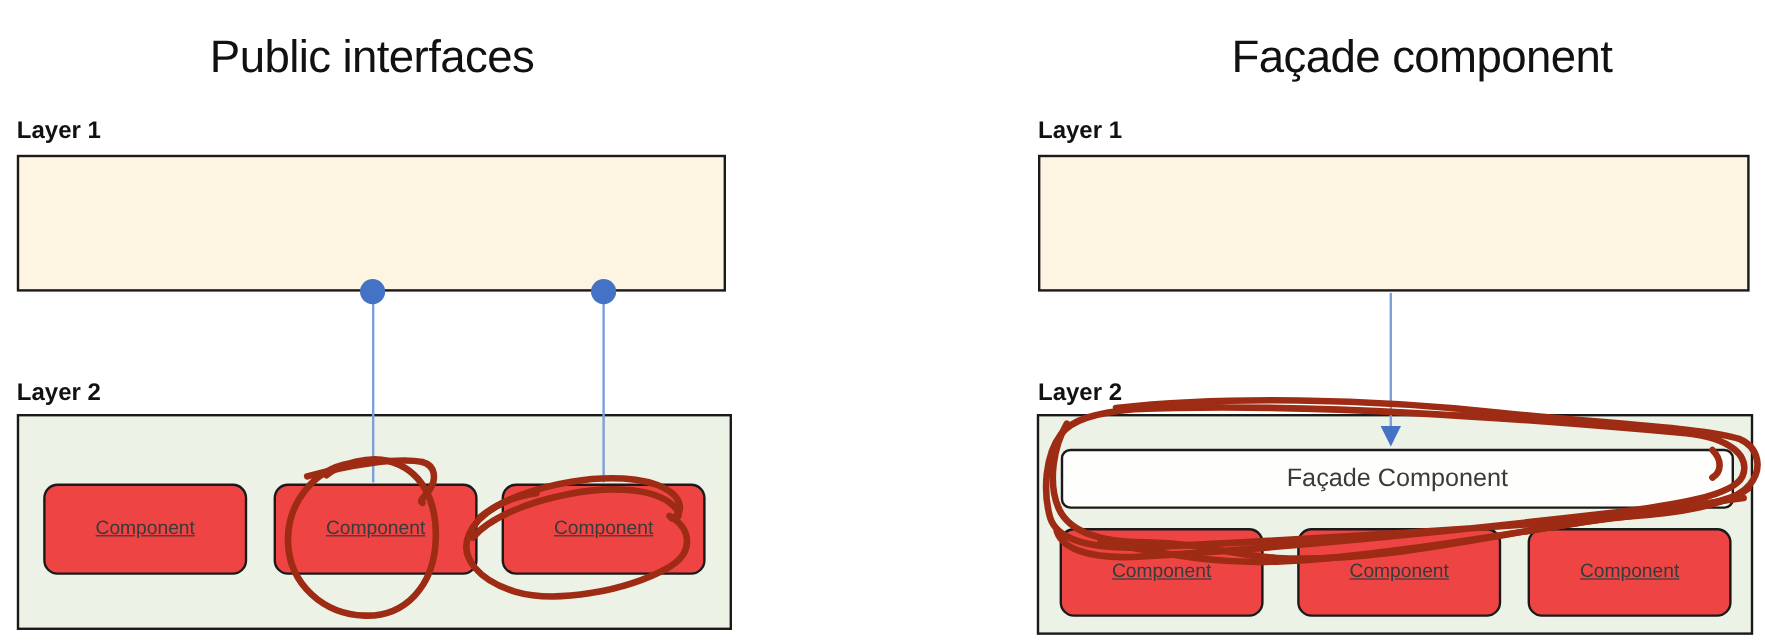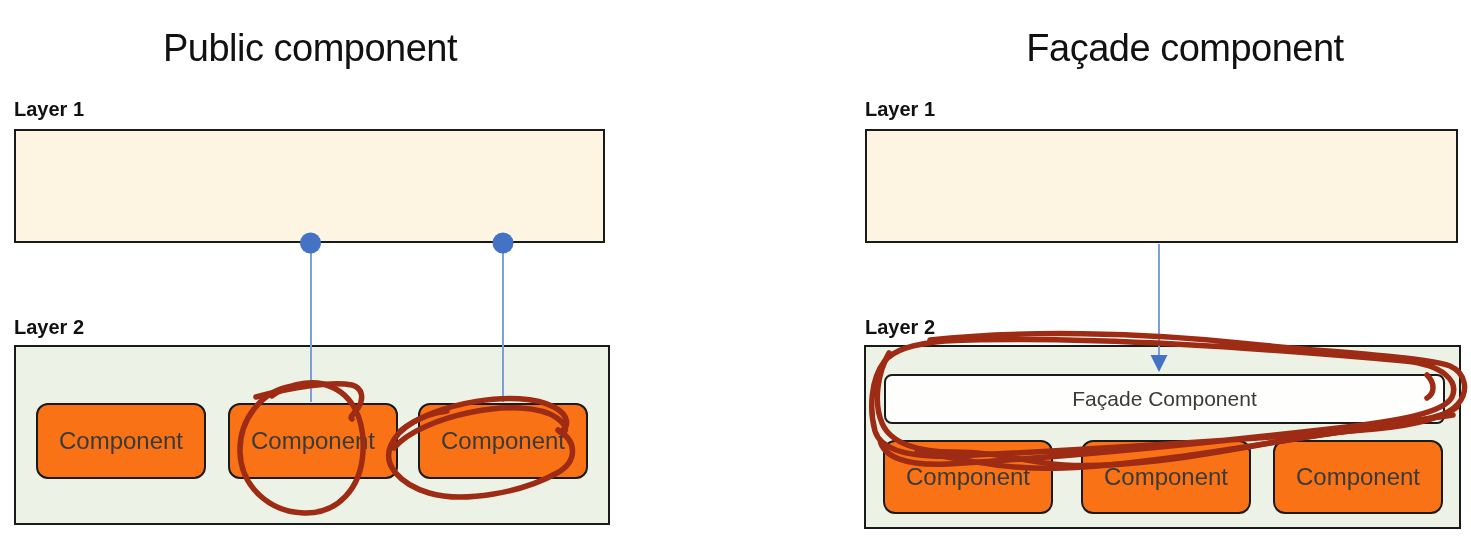--- a/index.html
+++ b/index.html
@@ -21,39 +21,39 @@
     border:2.5px solid #1a1a1a;box-sizing:border-box;
   }
   #left-layer1{left:14px;width:591px;}
   #right-layer1{left:865px;width:593px;}
   .layer2-box{
     position:absolute;background:#EDF2E7;border:2.5px solid #1a1a1a;box-sizing:border-box;
   }
   #left-layer2{left:14px;top:345px;width:596px;height:180px;}
   #right-layer2{left:864px;top:345px;width:597px;height:184px;}
   .component-box{
-    position:absolute;width:170px;background:#f97316;border:2px solid #1a1a1a;
+    position:absolute;width:170px;background:#ef4444;border:2px solid #1a1a1a;
     border-radius:12px;box-sizing:border-box;display:flex;align-items:center;
-    justify-content:center;font-size:24px;color:#3a3a3a;
+    justify-content:center;font-size:16px;color:#3a3a3a;text-decoration:underline;
   }
   .left-comp{top:403px;height:76px;}
   .right-comp{top:440px;height:74px;}
   #facade-box{
     position:absolute;left:884px;top:374px;width:561px;height:50px;background:#FEFEFC;
     border:2px solid #1a1a1a;border-radius:8px;box-sizing:border-box;display:flex;
     align-items:center;justify-content:center;font-size:21px;color:#3a3a3a;
   }
   #overlay{position:absolute;left:0;top:0;width:1471px;height:537px;pointer-events:none;}
 </style>
 </head>
 <body>
 
 <div id="canvas">
 
-  <div id="left-title" class="title">Public component</div>
+  <div id="left-title" class="title">Public interfaces</div>
 
   <div class="layer-label" style="left:14px;top:98px;">Layer 1</div>
 
   <div id="left-layer1" class="layer1-box"></div>
 
   <div class="layer-label" style="left:14px;top:316px;">Layer 2</div>
 
   <div id="left-layer2" class="layer2-box"></div>
 
   <div class="component-box left-comp" style="left:36px;">Component</div>

